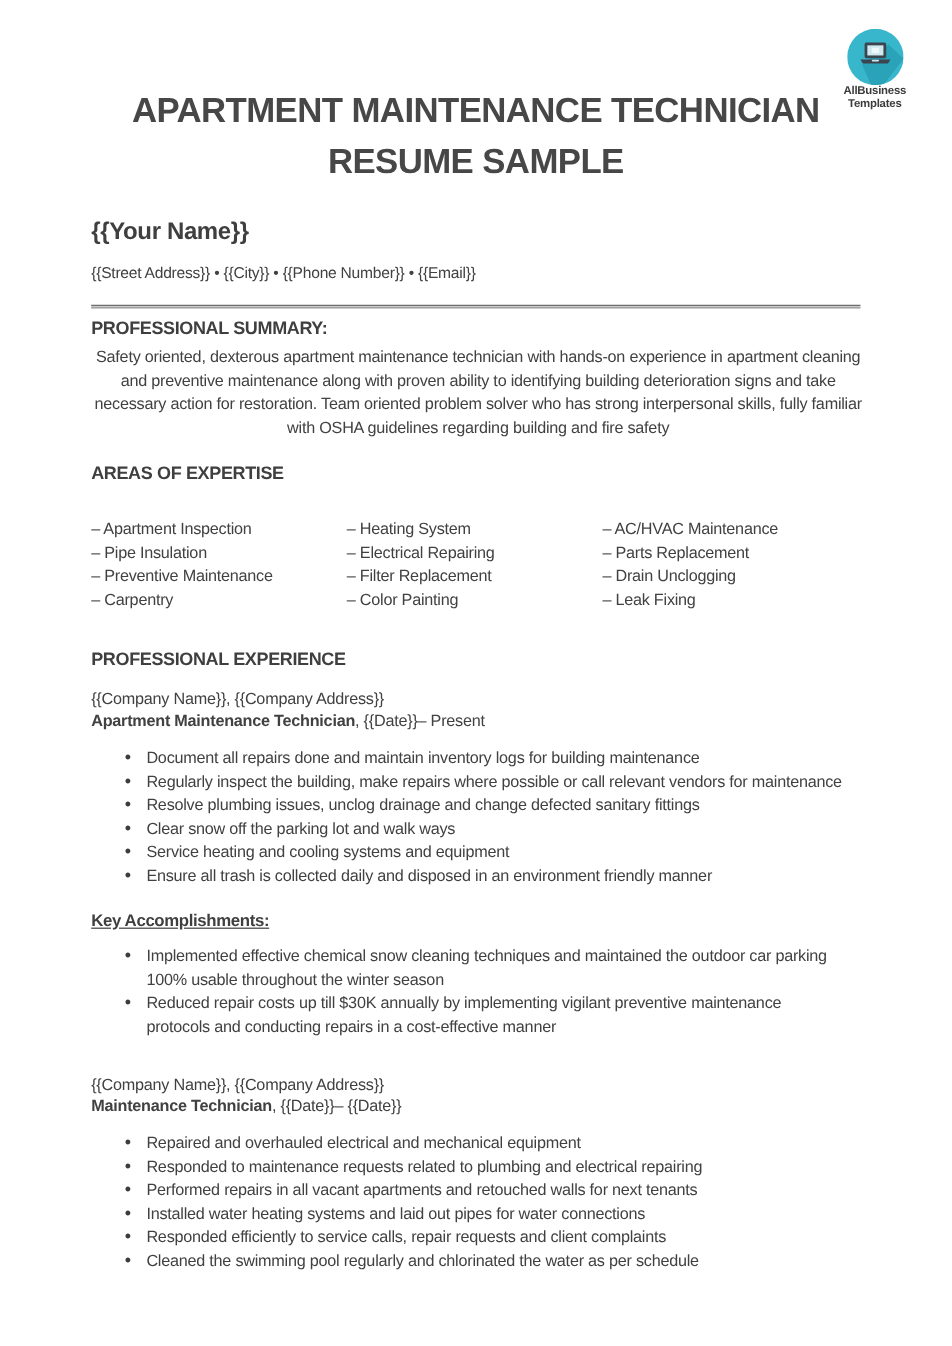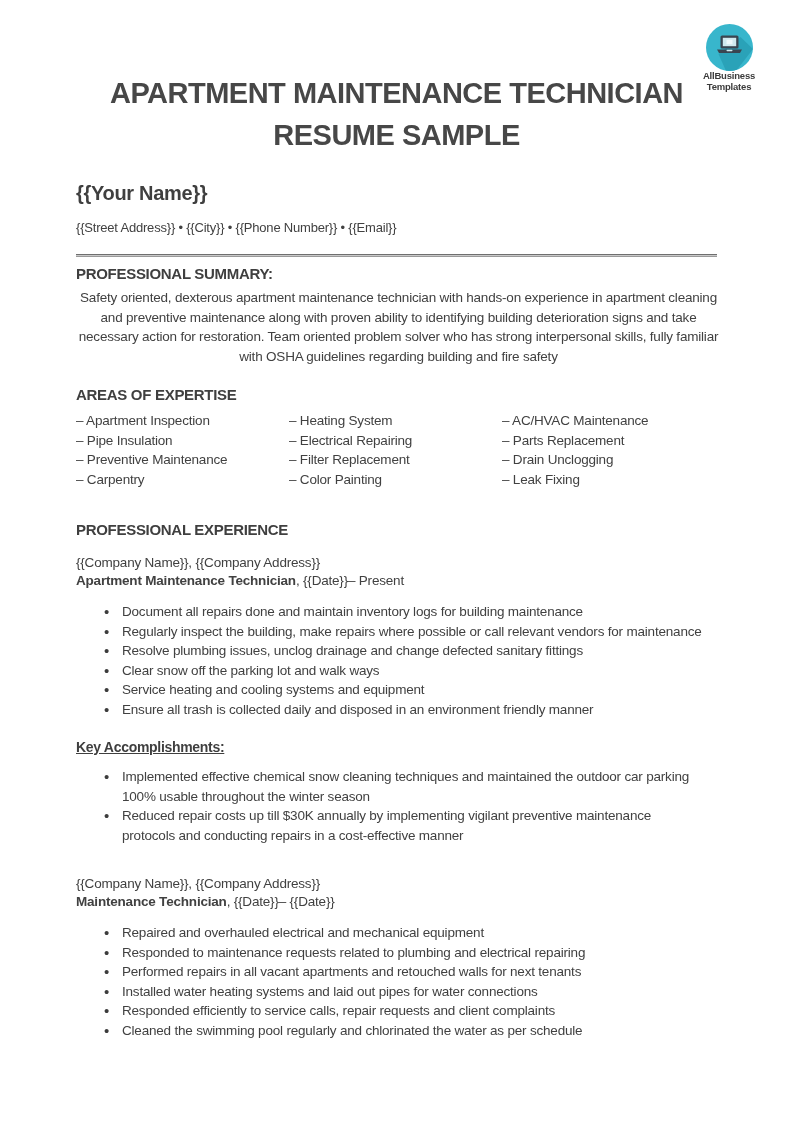--- a/index.html
+++ b/index.html
@@ -36,21 +36,21 @@
   .rule{margin-top:19px;border:0;border-top:1px solid #6f6f6f;border-bottom:1px solid #9a9a9a;height:1px;background:#c9c9c9;}
 
   
   .sec-heading{font-size:15px;font-weight:700;color:#3f3f3f;letter-spacing:-0.3px;}
   .body-text{font-size:13.5px;line-height:19.5px;letter-spacing:-0.2px;color:#414141;text-align:center;}
 
   .summary-heading{margin-top:8px;}
   .summary-body{margin-top:6px;width:645px;}
 
   .expertise-heading{margin-top:20px;}
-  .expertise-grid{margin-top:8px;display:grid;grid-template-columns:213px 213px 1fr;}
+  .expertise-grid{margin-top:28px;display:grid;grid-template-columns:213px 213px 1fr;}
   .exp-item{font-size:13.5px;line-height:19.5px;letter-spacing:-0.2px;}
 
   .experience-heading{margin-top:32px;}
   .company-line{margin-top:16px;font-size:13.5px;line-height:18px;letter-spacing:-0.2px;}
   .role-line{font-size:13.5px;line-height:18px;letter-spacing:-0.2px;}
   .role-bold{font-weight:700;}
 
   ul.bullets{margin:12px 0 0 0;padding:0 0 0 28px;list-style:none;width:600px;}
   ul.bullets li{
     position:relative;

